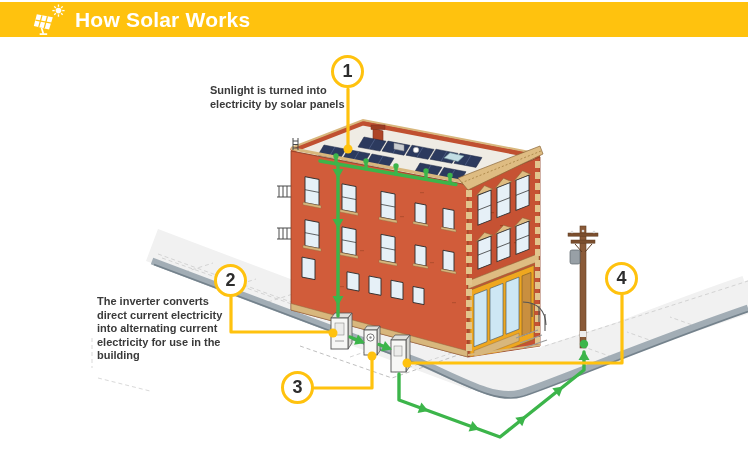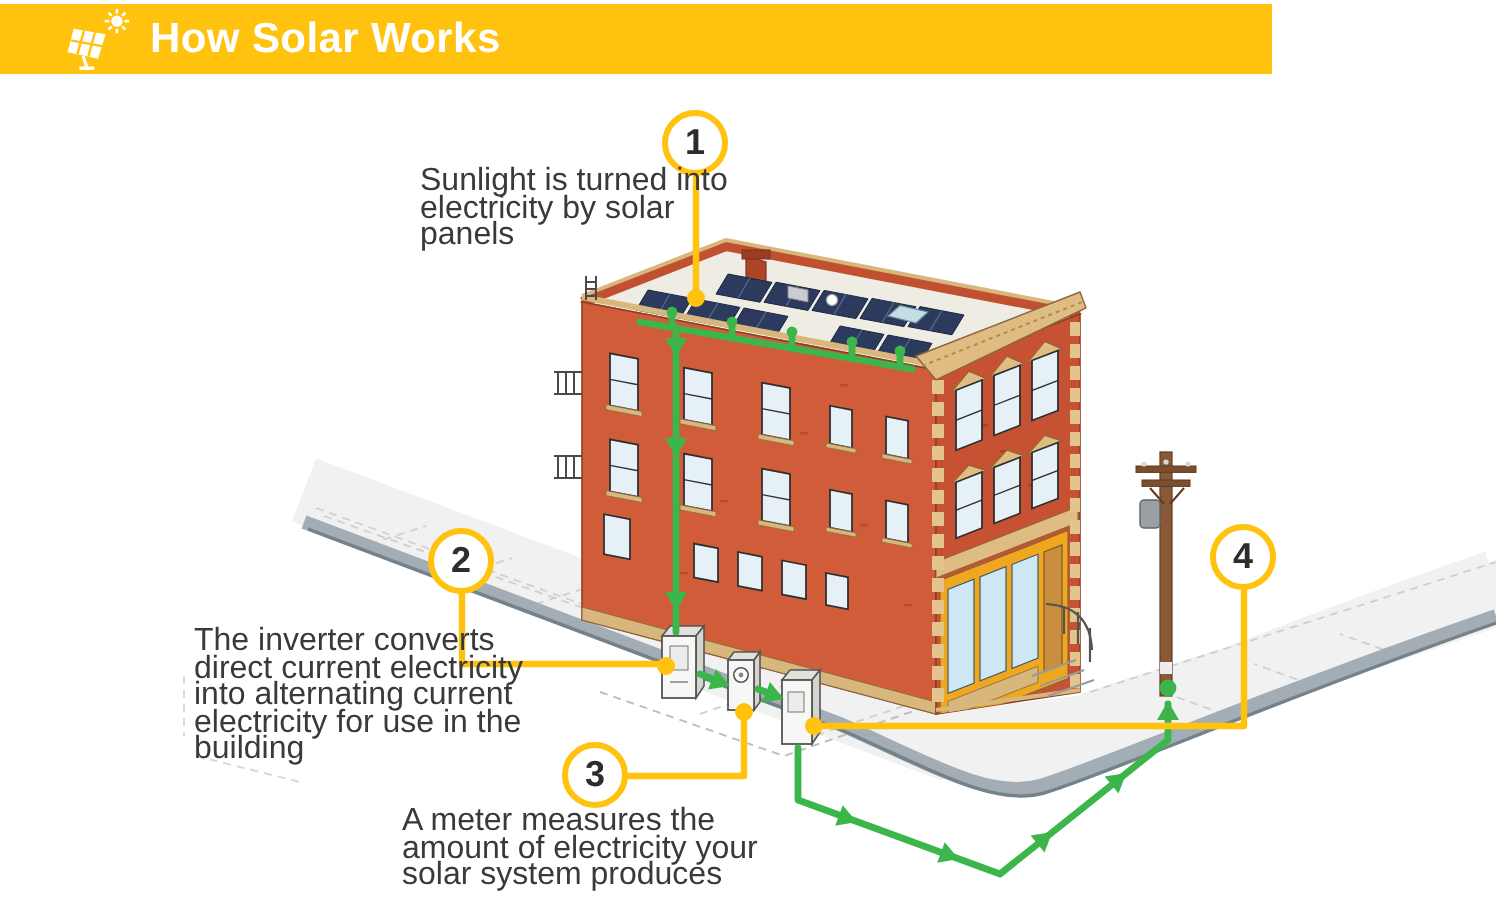--- a/index.html
+++ b/index.html
@@ -1,30 +1,30 @@
 <!DOCTYPE html>
 <html><head>
 <meta charset="utf-8">
 <style>
   html,body{margin:0;padding:0;background:#fff;}
   .stage{position:relative;width:748px;height:452px;background:#fff;overflow:hidden;
          font-family:"Liberation Sans",sans-serif;}
-  .header{position:absolute;left:0;top:2px;width:636px;height:35px;background:#FFC20E;
+  .header{position:absolute;left:0;top:2px;width:748px;height:35px;background:#FFC20E;
           display:flex;align-items:center;}
   .header-icon{margin-left:33px;width:34px;height:32px;}
   .page-title{color:#fff;font-size:21px;font-weight:bold;margin-left:8px;letter-spacing:.2px;}
   .illustration{position:absolute;left:0;top:0;width:748px;height:452px;}
   .callout-circle{position:absolute;width:33px;height:33px;box-sizing:border-box;
           border:3.5px solid #FFC20E;border-radius:50%;background:#fff;color:#2d2d2d;
           display:flex;align-items:center;justify-content:center;
           font-size:18px;font-weight:bold;z-index:5;}
-  .callout-text{position:absolute;color:#3a3a3a;font-size:16px;line-height:13.5px;
-          font-weight:normal;white-space:pre-line;z-index:5;}
+  .callout-text{position:absolute;color:#3a3a3a;font-size:11px;line-height:13.5px;
+          font-weight:bold;white-space:pre-line;z-index:5;}
   .c1{left:331px;top:55px;} .t1{left:210px;top:84px;width:170px;}
-  .c2{left:214px;top:264px;} .t2{left:97px;top:295px;width:170px;margin-top:19px;}
+  .c2{left:214px;top:264px;} .t2{left:97px;top:295px;width:170px;}
   .c3{left:281px;top:371px;} .t3{left:201px;top:404px;width:180px;}
   .c4{left:605px;top:262px;} .t4{left:633px;top:296px;width:112px;}
 </style>
 </head>
 <body>
 
 <div class="stage">
 
   <div class="header">
     <svg class="header-icon" viewBox="0 0 36 34">
@@ -360,17 +360,14 @@
   <div class="callout-circle c3">3</div>
   <div class="callout-circle c4">4</div>
 
   <div class="callout-text t1">Sunlight is turned into
 electricity by solar panels</div>
   <div class="callout-text t2">The inverter converts
 direct current electricity
 into alternating current
 electricity for use in the
 building</div>
-  <div class="callout-text t3">A meter measures the
-amount of electricity your
-solar system produces</div>
 
 </div>
 
 </body></html>

